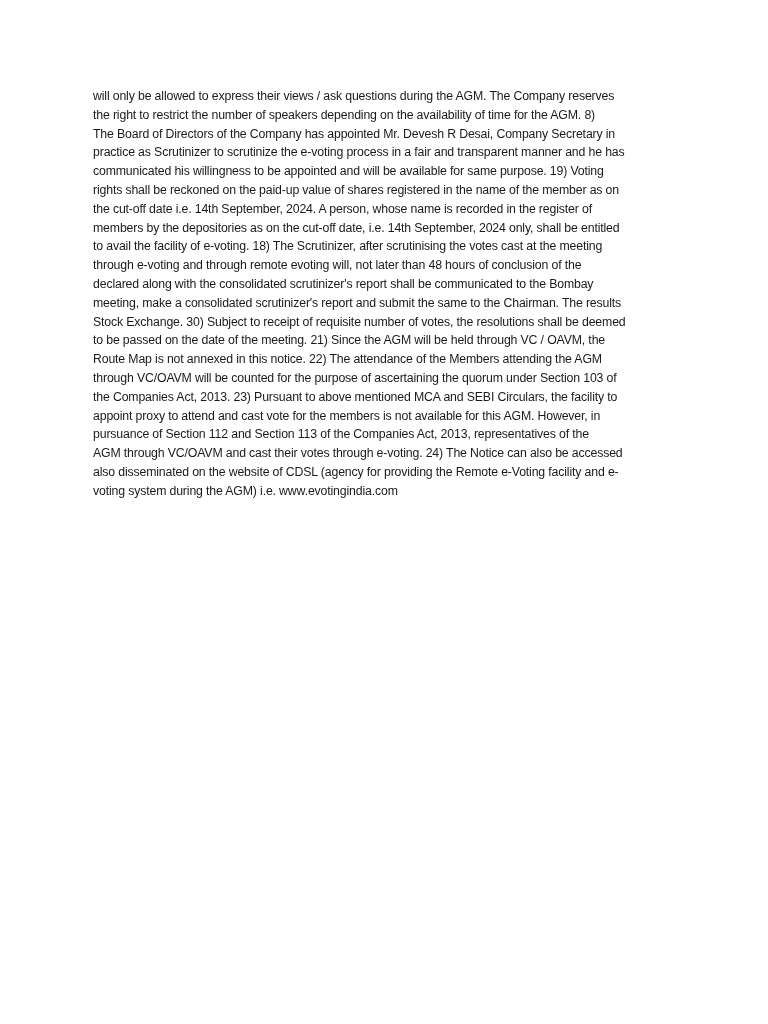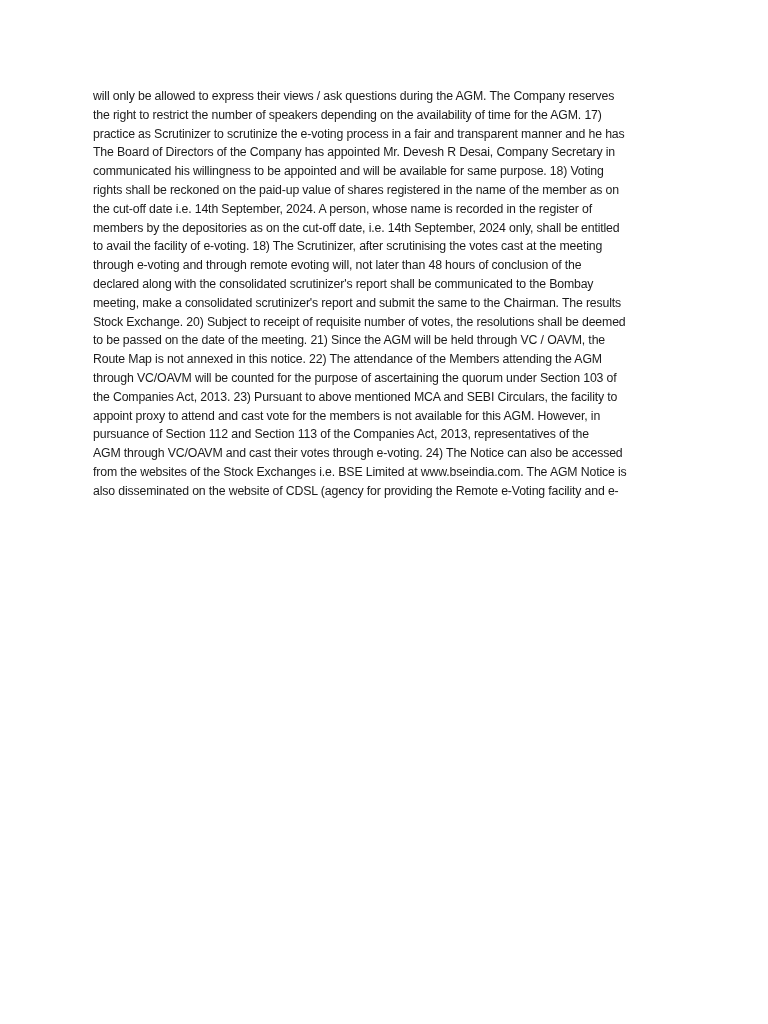--- a/index.html
+++ b/index.html
@@ -37,35 +37,35 @@
       white-space: nowrap;
       height: 18.8px;
     }
   </style>
 </head>
 <body>
 
 <div class="page">
   <div class="body-text">
     <span class="line">will only be allowed to express their views / ask questions during the AGM. The Company reserves</span>
-    <span class="line">the right to restrict the number of speakers depending on the availability of time for the AGM. 17)</span>
+    <span class="line">the right to restrict the number of speakers depending on the availability of time for the AGM. 8)</span>
+    <span class="line">The Board of Directors of the Company has appointed Mr. Devesh R Desai, Company Secretary in</span>
     <span class="line">practice as Scrutinizer to scrutinize the e-voting process in a fair and transparent manner and he has</span>
-    <span class="line">The Board of Directors of the Company has appointed Mr. Devesh R Desai, Company Secretary in</span>
-    <span class="line">communicated his willingness to be appointed and will be available for same purpose. 18) Voting</span>
+    <span class="line">communicated his willingness to be appointed and will be available for same purpose. 19) Voting</span>
     <span class="line">rights shall be reckoned on the paid-up value of shares registered in the name of the member as on</span>
     <span class="line">the cut-off date i.e. 14th September, 2024. A person, whose name is recorded in the register of</span>
     <span class="line">members by the depositories as on the cut-off date, i.e. 14th September, 2024 only, shall be entitled</span>
     <span class="line">to avail the facility of e-voting. 18) The Scrutinizer, after scrutinising the votes cast at the meeting</span>
     <span class="line">through e-voting and through remote evoting will, not later than 48 hours of conclusion of the</span>
     <span class="line">declared along with the consolidated scrutinizer's report shall be communicated to the Bombay</span>
     <span class="line">meeting, make a consolidated scrutinizer's report and submit the same to the Chairman. The results</span>
-    <span class="line">Stock Exchange. 20) Subject to receipt of requisite number of votes, the resolutions shall be deemed</span>
+    <span class="line">Stock Exchange. 30) Subject to receipt of requisite number of votes, the resolutions shall be deemed</span>
     <span class="line">to be passed on the date of the meeting. 21) Since the AGM will be held through VC / OAVM, the</span>
     <span class="line">Route Map is not annexed in this notice. 22) The attendance of the Members attending the AGM</span>
     <span class="line">through VC/OAVM will be counted for the purpose of ascertaining the quorum under Section 103 of</span>
     <span class="line">the Companies Act, 2013. 23) Pursuant to above mentioned MCA and SEBI Circulars, the facility to</span>
     <span class="line">appoint proxy to attend and cast vote for the members is not available for this AGM. However, in</span>
     <span class="line">pursuance of Section 112 and Section 113 of the Companies Act, 2013, representatives of the</span>
     <span class="line">AGM through VC/OAVM and cast their votes through e-voting. 24) The Notice can also be accessed</span>
-    <span class="line">from the websites of the Stock Exchanges i.e. BSE Limited at www.bseindia.com. The AGM Notice is</span>
     <span class="line">also disseminated on the website of CDSL (agency for providing the Remote e-Voting facility and e-</span>
+    <span class="line">voting system during the AGM) i.e. www.evotingindia.com</span>
   </div>
 </div>
 
 </body></html>

